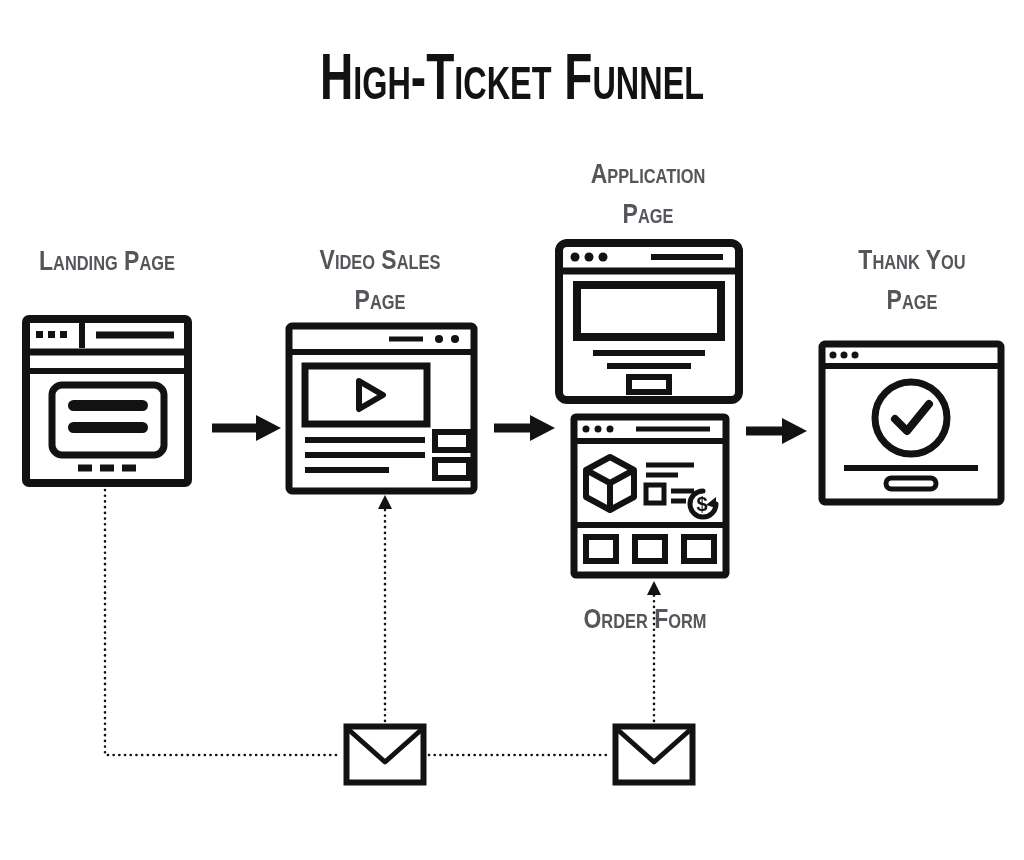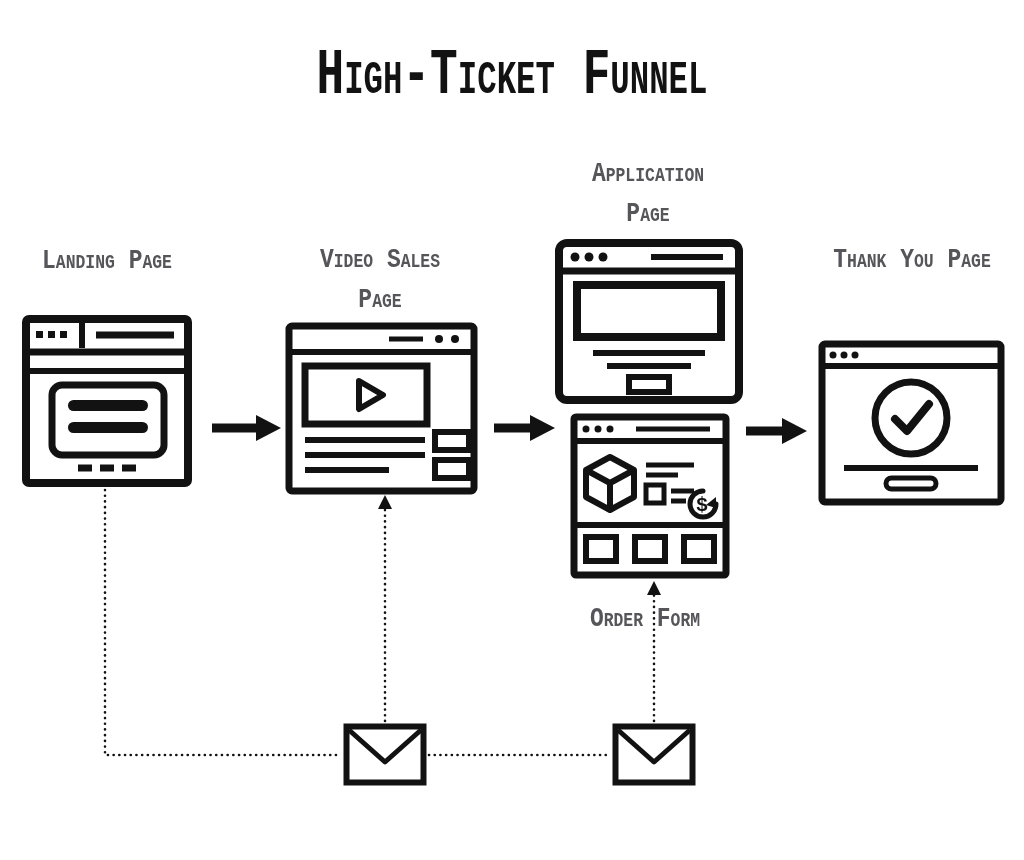--- a/index.html
+++ b/index.html
@@ -2,21 +2,21 @@
 <html style="--color-ink: #121212; --color-label: #55555a; --color-background: #ffffff;"><head>
 <meta charset="utf-8">
 <style>
   * { box-sizing: border-box; }
   html, body { margin: 0; padding: 0; }
   body {
     width: 1024px; height: 860px;
     background: var(--color-background, #ffffff);
     font-family: "Liberation Sans", sans-serif;
   }
-  .canvas { position: relative; width: 1024px; height: 860px; overflow: hidden; font-family: Liberation Mono, monospace; }
+  .canvas { position: relative; width: 1024px; height: 860px; overflow: hidden; }
 
   .title {
     position: absolute; top: 40px; left: 0; width: 100%;
     text-align: center;
     font-size: 64px; font-weight: bold;
     font-variant: small-caps;
     color: var(--color-ink, #121212);
     transform: scale(0.72, 1.02);
     transform-origin: 50% 50%;
     white-space: nowrap;

